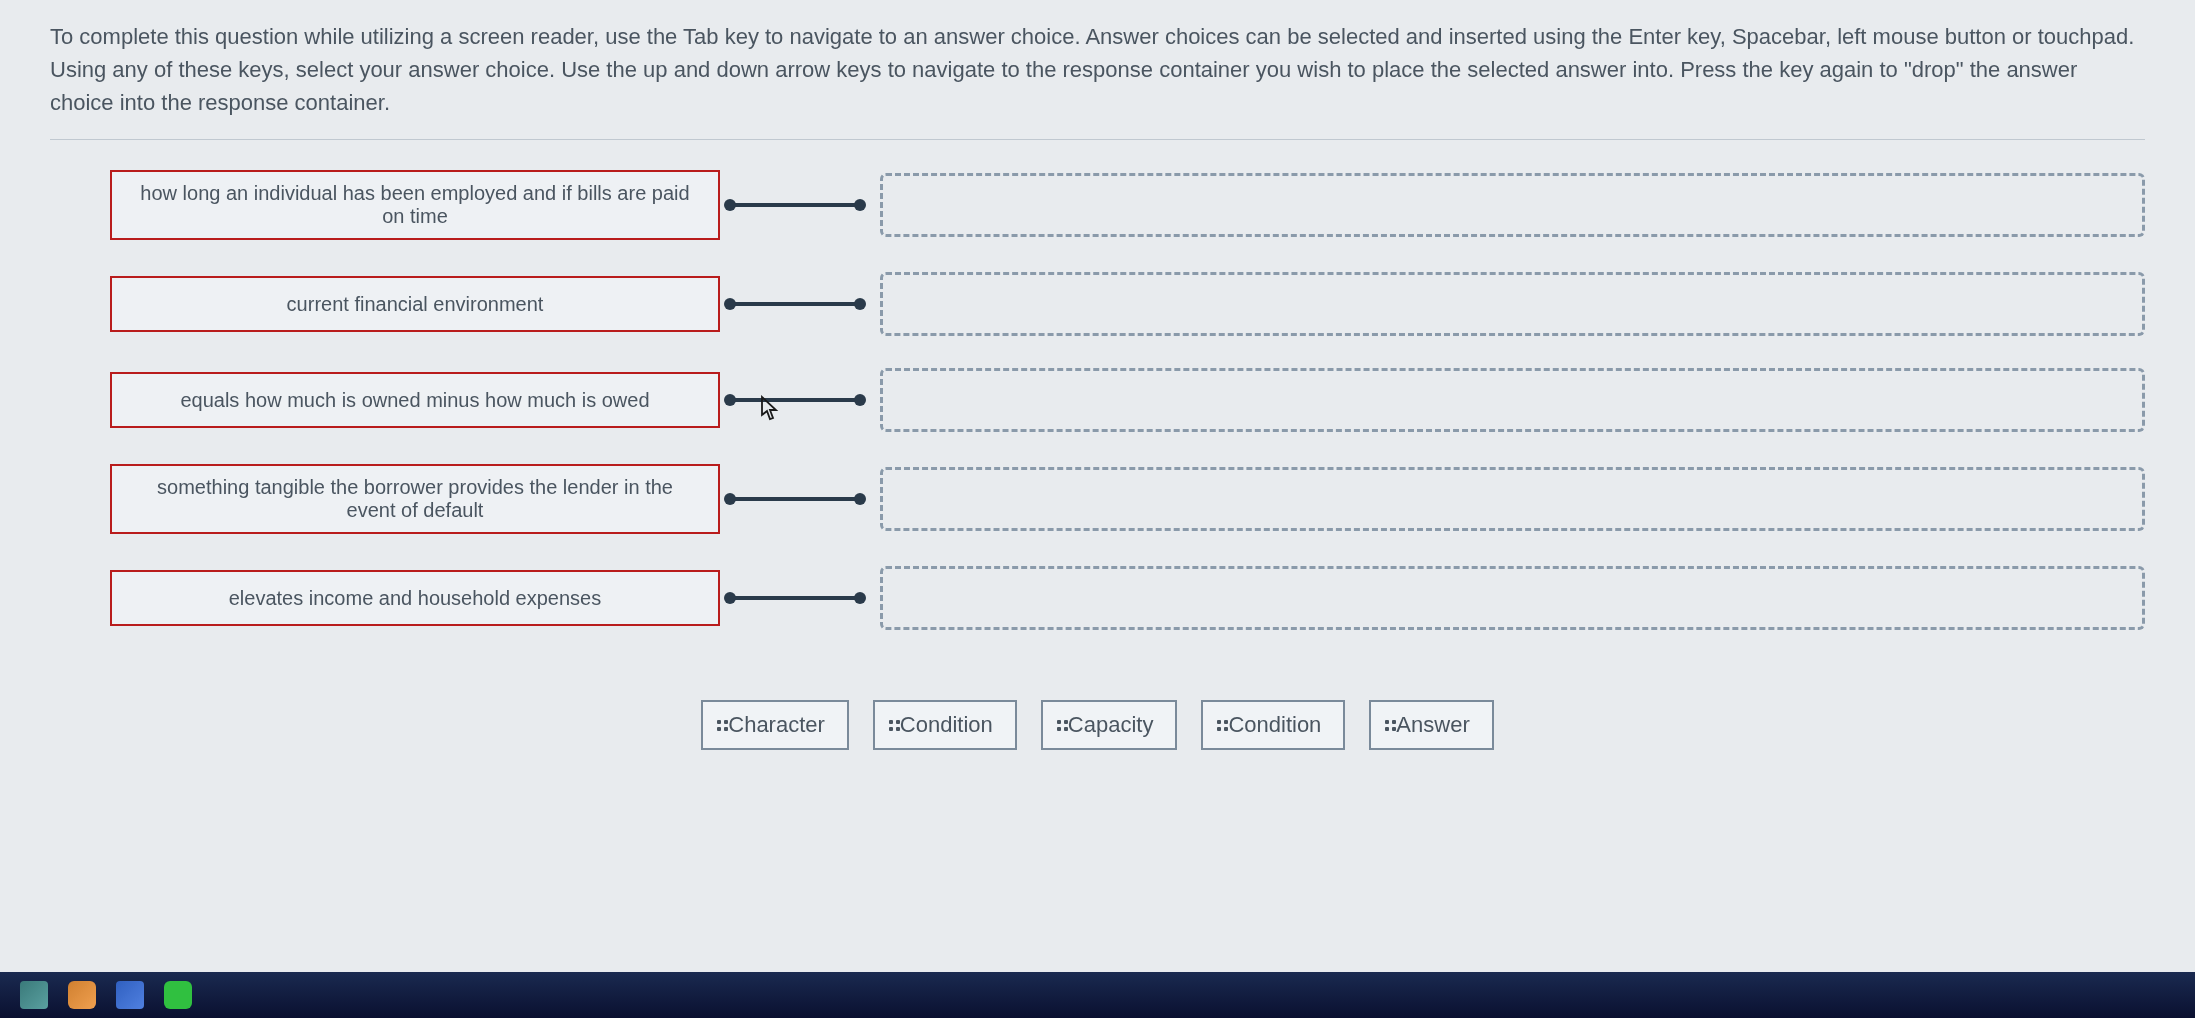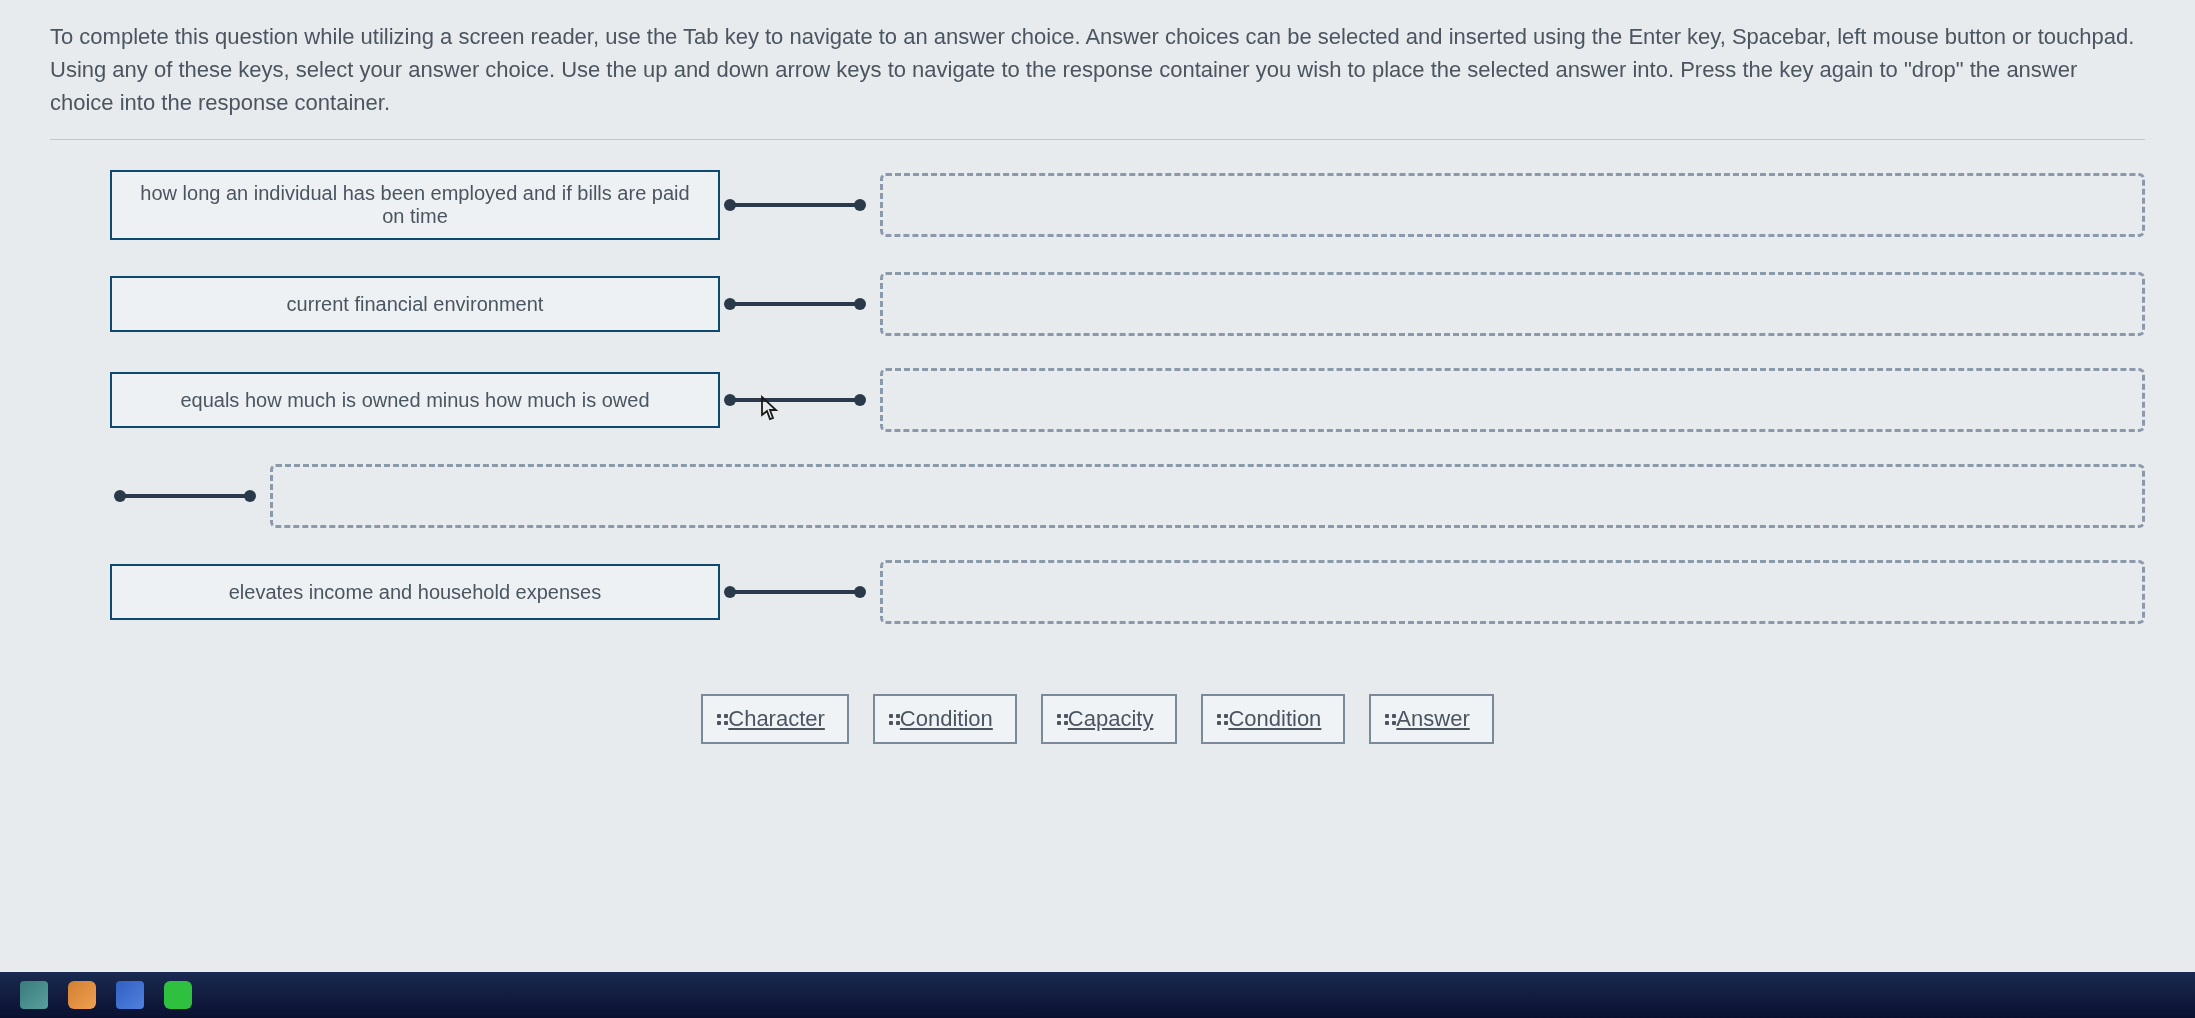--- a/index.html
+++ b/index.html
@@ -26,21 +26,21 @@
       padding-left: 60px;
     }
     .match-row {
       display: flex;
       align-items: center;
       gap: 0;
     }
     .prompt-box {
       width: 610px;
       min-height: 56px;
-      border: 2px solid #0c4a6e;
+      border: 2px solid #b91c1c;
       background: #eef1f4;
       display: flex;
       align-items: center;
       justify-content: center;
       text-align: center;
       padding: 10px 20px;
       font-size: 20px;
       color: #4a5560;
     }
     .connector {
@@ -80,21 +80,20 @@
     .answer-chip {
       border: 2px solid #7a8a9a;
       background: #f0f3f6;
       padding: 10px 22px 10px 14px;
       font-size: 22px;
       color: #4a5560;
       display: flex;
       align-items: center;
       gap: 0;
       cursor: grab;
-      text-decoration: underline;
     }
     .grip {
       display: inline-grid;
       grid-template-columns: repeat(2, 4px);
       grid-template-rows: repeat(2, 4px);
       gap: 3px;
     }
     .grip span {
       width: 4px;
       height: 4px;
@@ -146,20 +145,21 @@
     <div class="drop-target"></div>
   </div>
 
   <div class="match-row">
     <div class="prompt-box">equals how much is owned minus how much is owed</div>
     <div class="connector"></div>
     <div class="drop-target"></div>
   </div>
 
   <div class="match-row">
+    <div class="prompt-box">something tangible the borrower provides the lender in the event of default</div>
     <div class="connector"></div>
     <div class="drop-target"></div>
   </div>
 
   <div class="match-row">
     <div class="prompt-box">elevates income and household expenses</div>
     <div class="connector"></div>
     <div class="drop-target"></div>
   </div>
 

